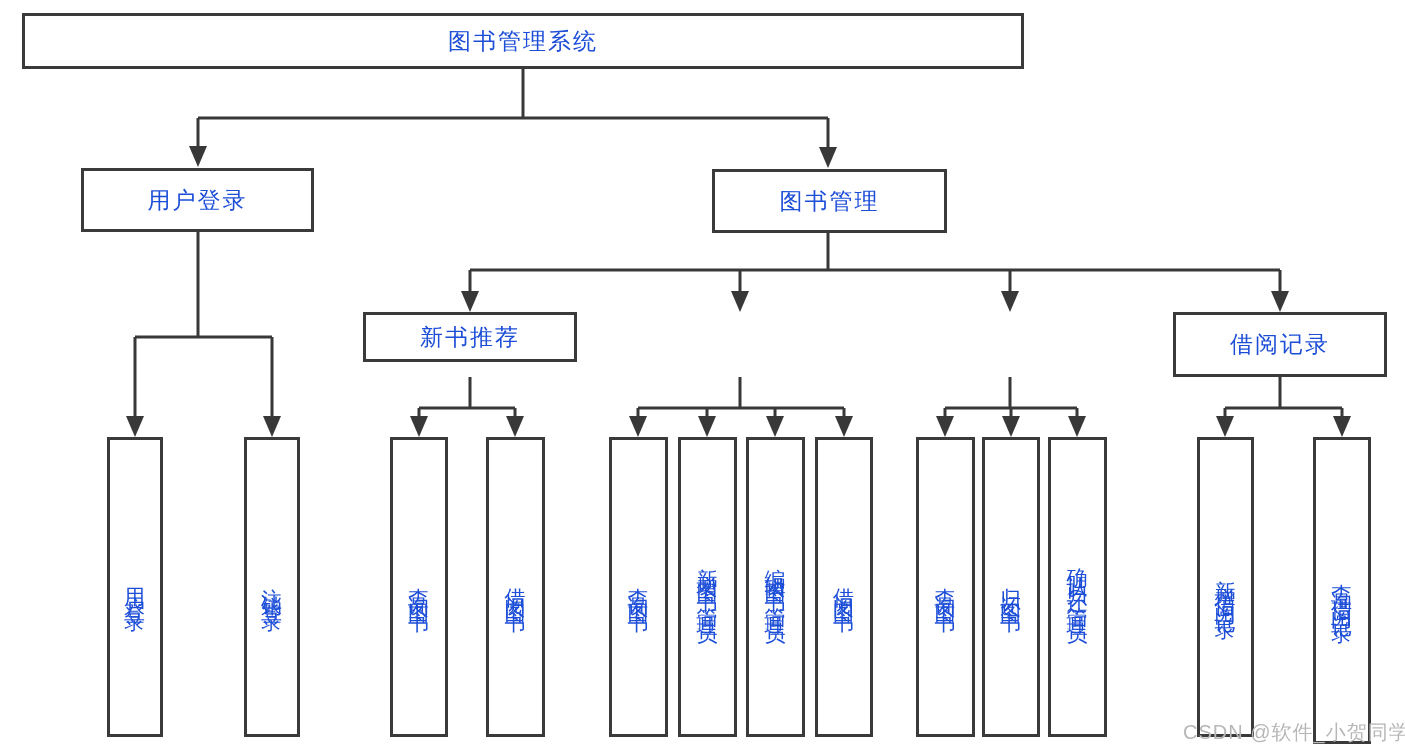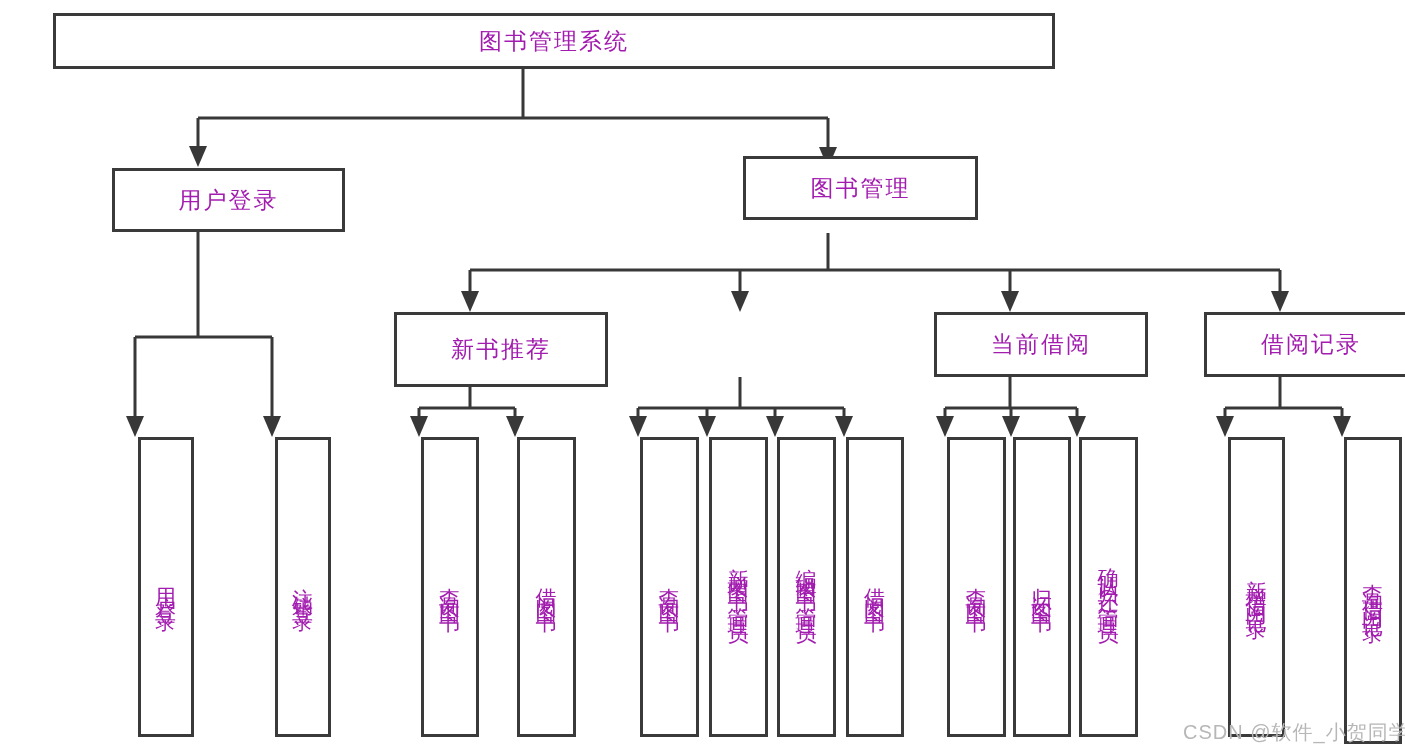--- a/index.html
+++ b/index.html
@@ -15,22 +15,21 @@
   .ln { stroke: #383838; stroke-width: 3; fill: none; }
   .ah { fill: #383838; }
   .box {
     position: absolute;
     box-sizing: border-box;
     border: 3px solid #3a3a3a;
     background: #ffffff;
     display: flex;
     align-items: center;
     justify-content: center;
-    color: #a21caf;
-    margin-left: 31px;
+    color: #1d4ed8;
   }
   .nb { font-size: 23px; letter-spacing: 2px; white-space: nowrap; }
   .nv { font-size: 21px; }
   .nv .vtxt {
     writing-mode: vertical-rl;
     text-orientation: mixed;
     letter-spacing: 8px;
     line-height: 1;
   }
   .watermark {
@@ -98,29 +97,26 @@
     </g>
   </svg>
 
   <div class="box nb" style="left:22px; top:13px; width:1002px; height:56px;">
     <span>图书管理系统</span>
   </div>
 
   <div class="box nb" style="left:81px; top:168px; width:233px; height:64px;">
     <span>用户登录</span>
   </div>
-  <div class="box nb" style="left:712px; top:156px; width:235px; height:64px;">
+  <div class="box nb" style="left:712px; top:169px; width:235px; height:64px;">
     <span>图书管理</span>
   </div>
 
-  <div class="box nb" style="left:363px; top:312px; width:214px; height:75px;">
+  <div class="box nb" style="left:363px; top:312px; width:214px; height:50px;">
     <span>新书推荐</span>
-  </div>
-  <div class="box nb" style="left:903px; top:312px; width:214px; height:65px;">
-    <span>当前借阅</span>
   </div>
   <div class="box nb" style="left:1173px; top:312px; width:214px; height:65px;">
     <span>借阅记录</span>
   </div>
 
   <div class="box nv" style="left:107px; top:437px; width:56px; height:300px;">
     <span class="vtxt">用户登录</span>
   </div>
   <div class="box nv" style="left:244px; top:437px; width:56px; height:300px;">
     <span class="vtxt">注销登录</span>

